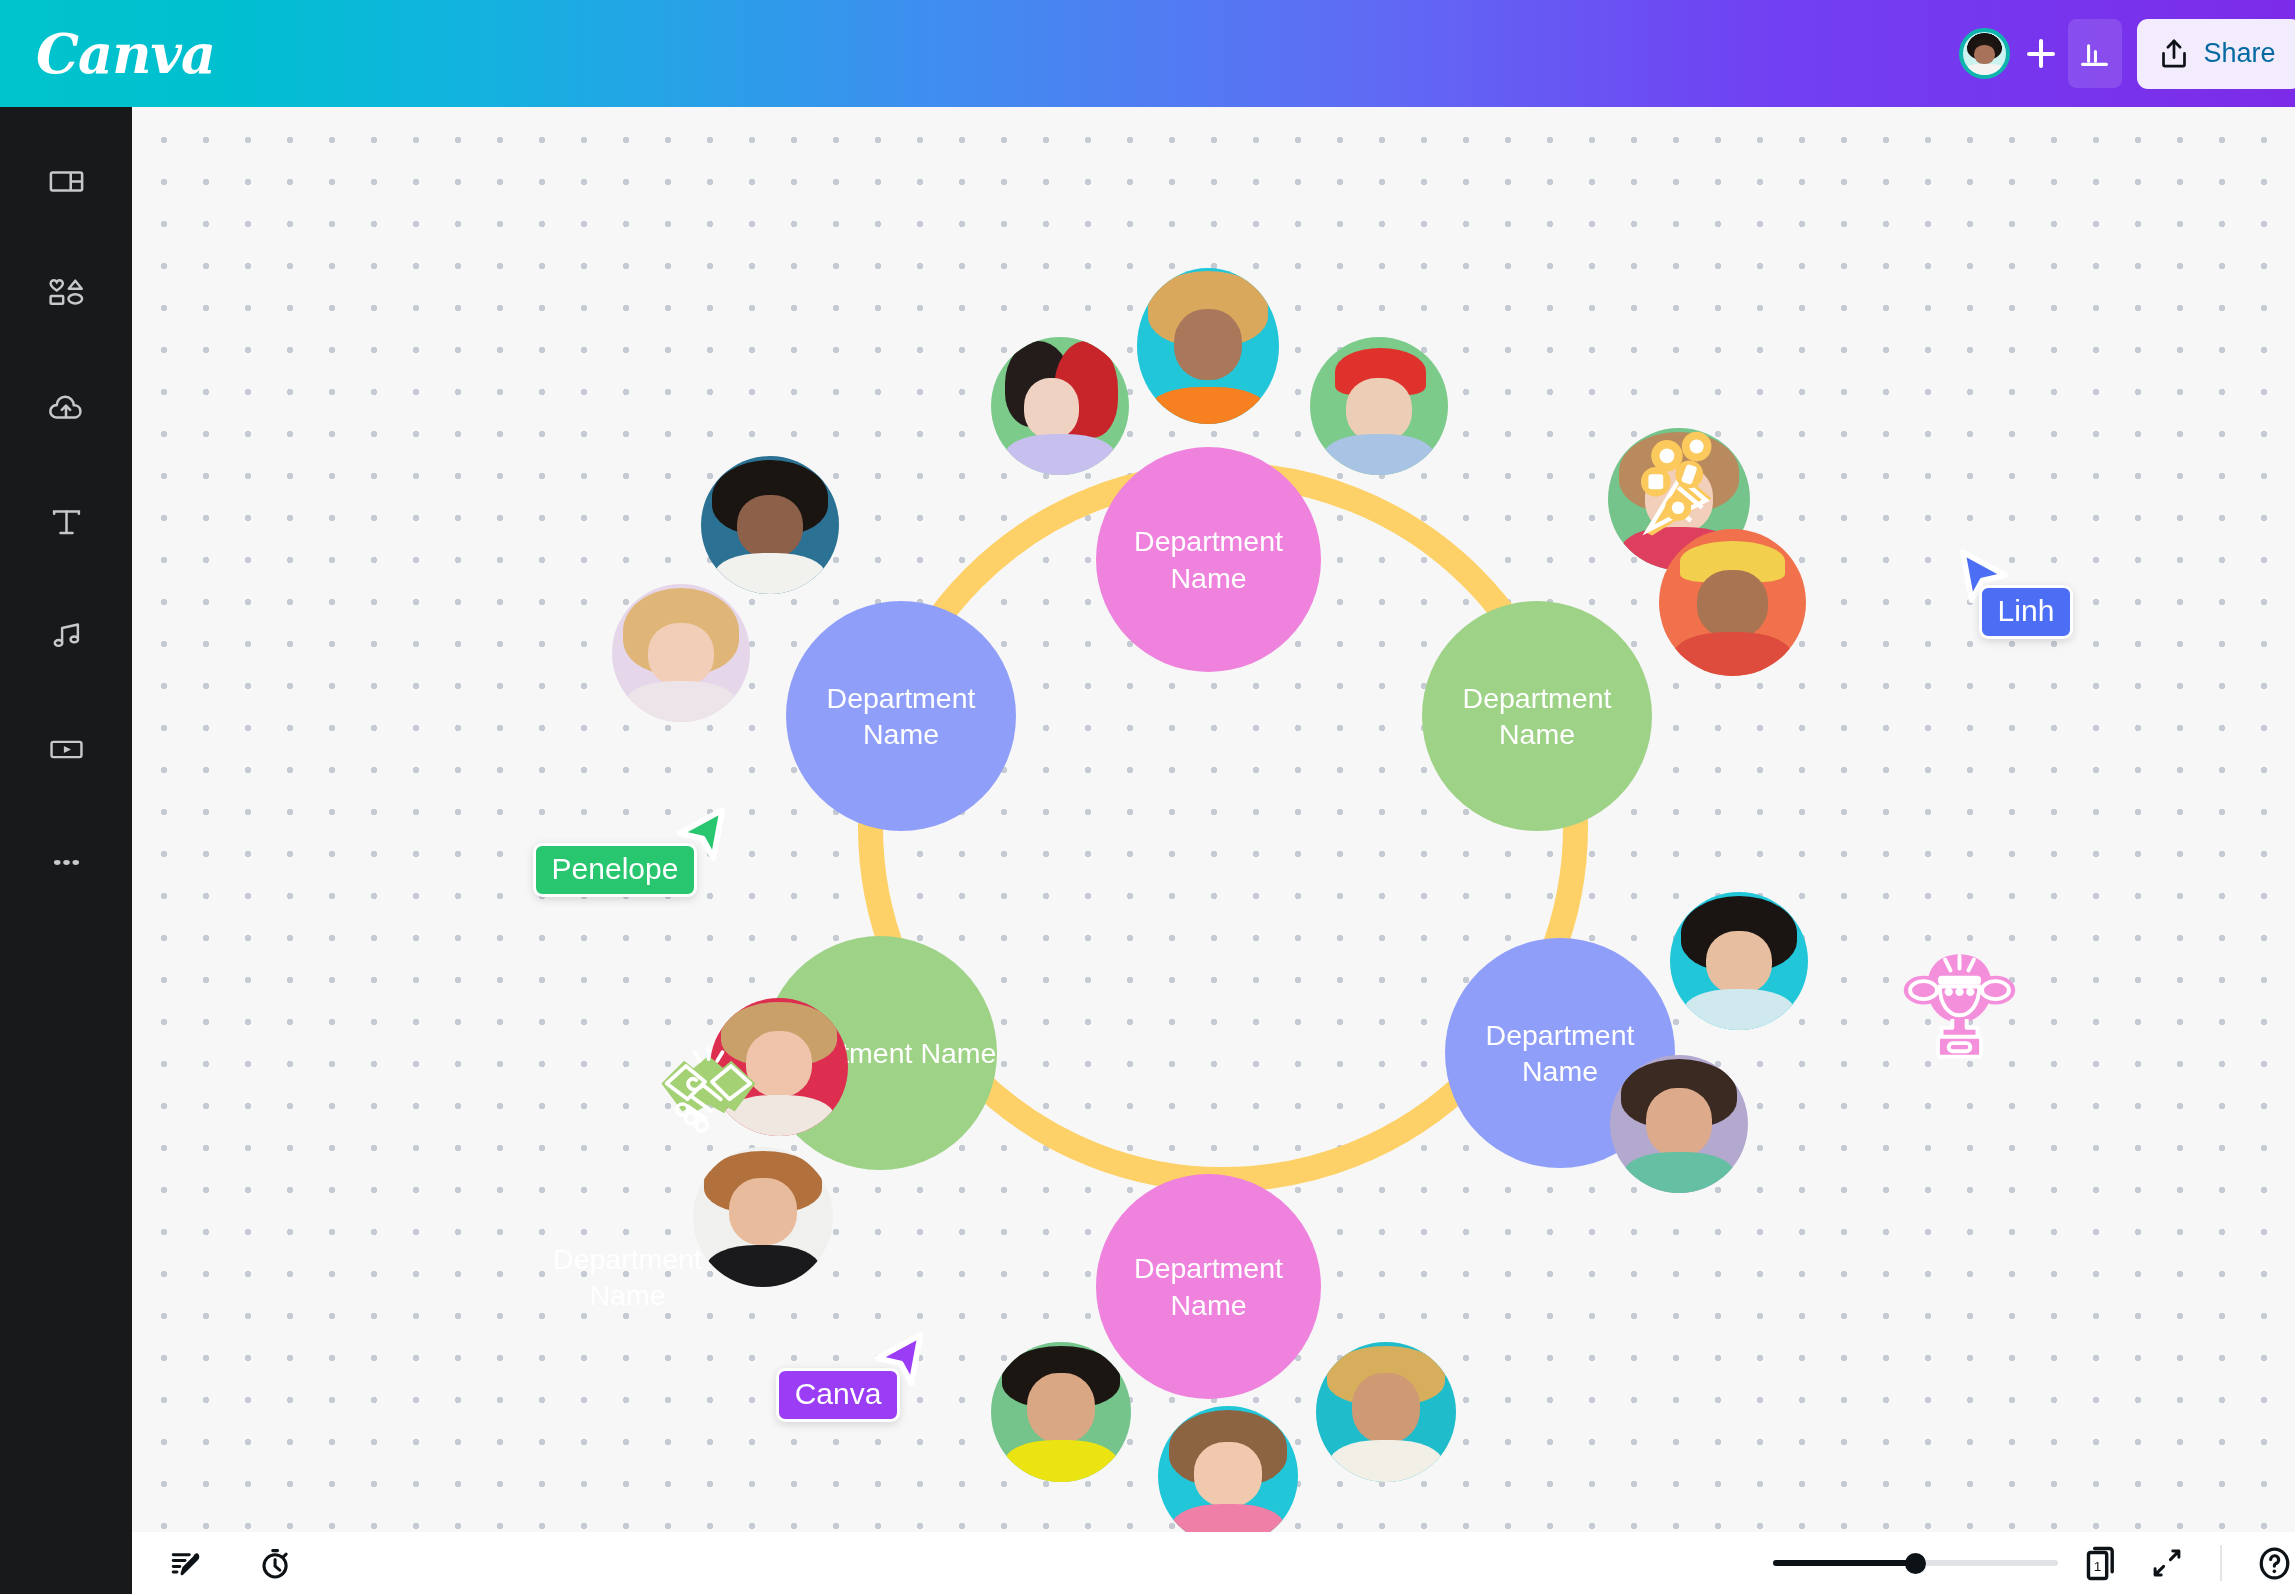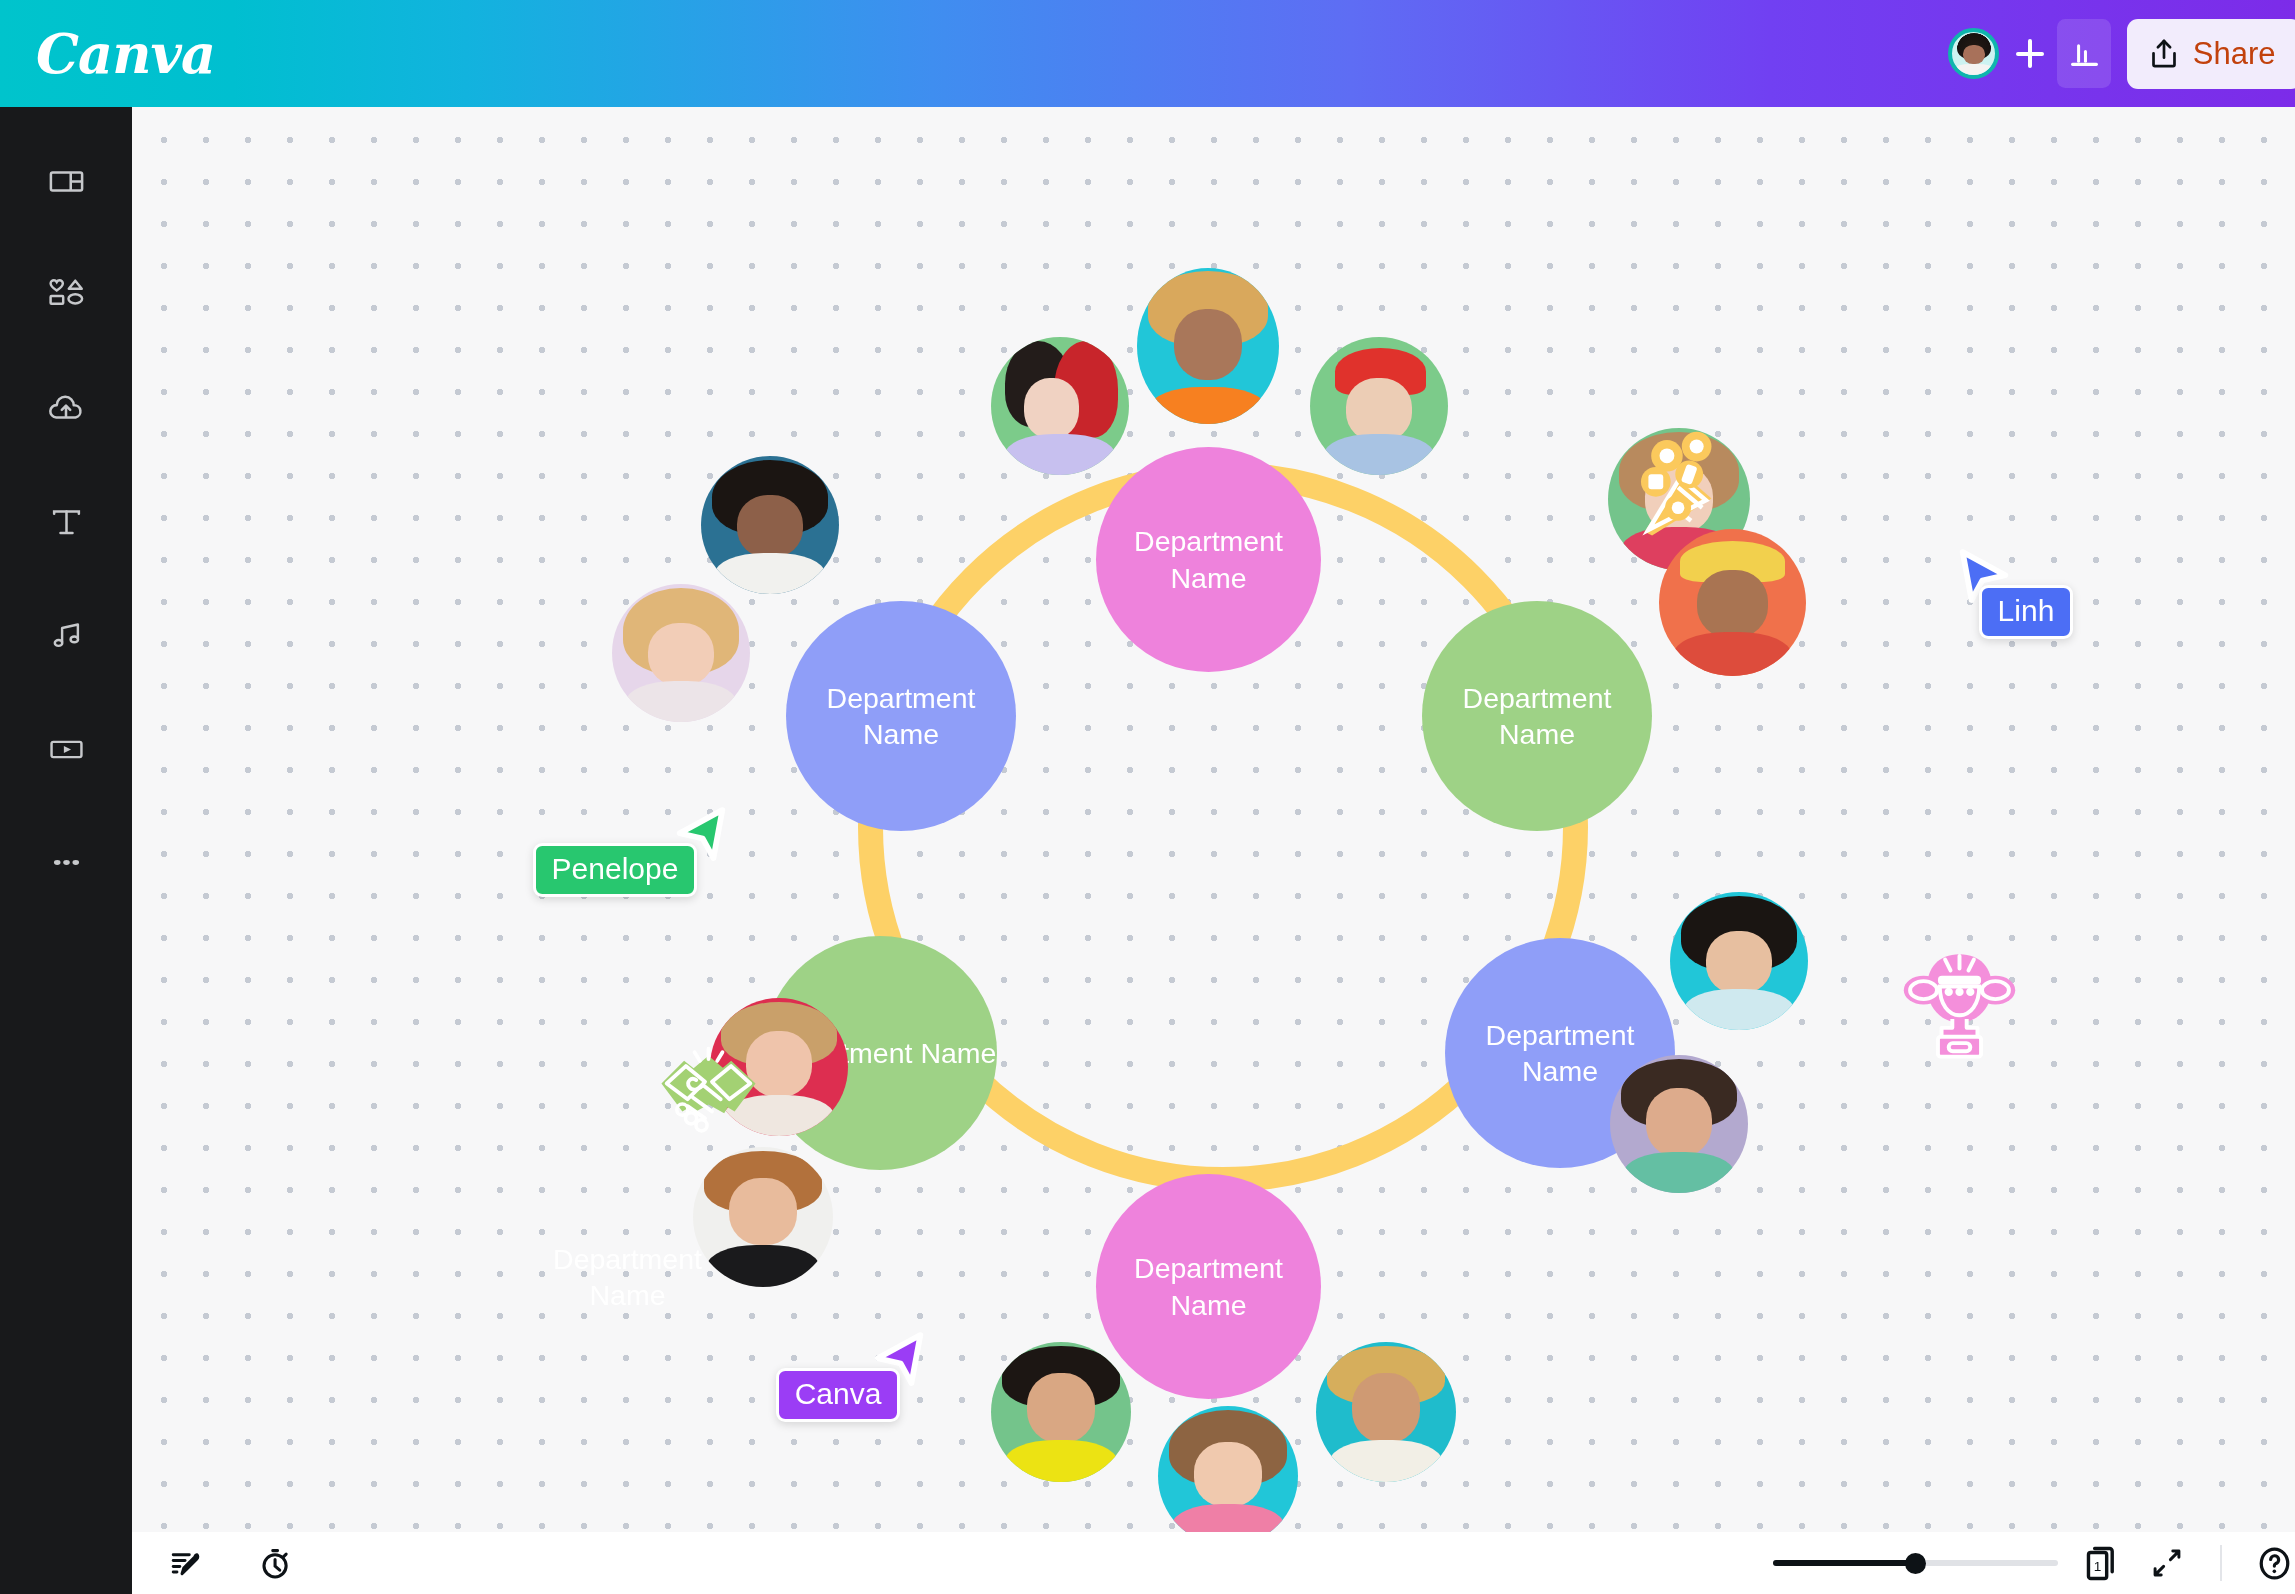--- a/index.html
+++ b/index.html
@@ -78,21 +78,21 @@
   .plus-ico::after  { left: 0; top: 12.4px; width: 28.5px; height: 4.1px; }
 
   .share-btn {
     margin-left: 15.6px;
     height: 70px; padding: 0 26px 0 20px;
     background: #f2ecfc; border-radius: 11px;
     display: flex; align-items: center; gap: 12px;
     cursor: pointer; flex: none;
   }
   .share-btn .lbl {
-    font-size: 31px; color: #c2410c; font-weight: 400; white-space: nowrap;
+    font-size: 27px; color: #0369a1; font-weight: 400; white-space: nowrap;
   }
 
   
   .sidebar {
     position: absolute; left: 0; top: 107px;
     width: 132px; height: 1488px;
     background: #18191b;
     display: flex; flex-direction: column; align-items: center;
     padding-top: 32px;
     z-index: 50;

